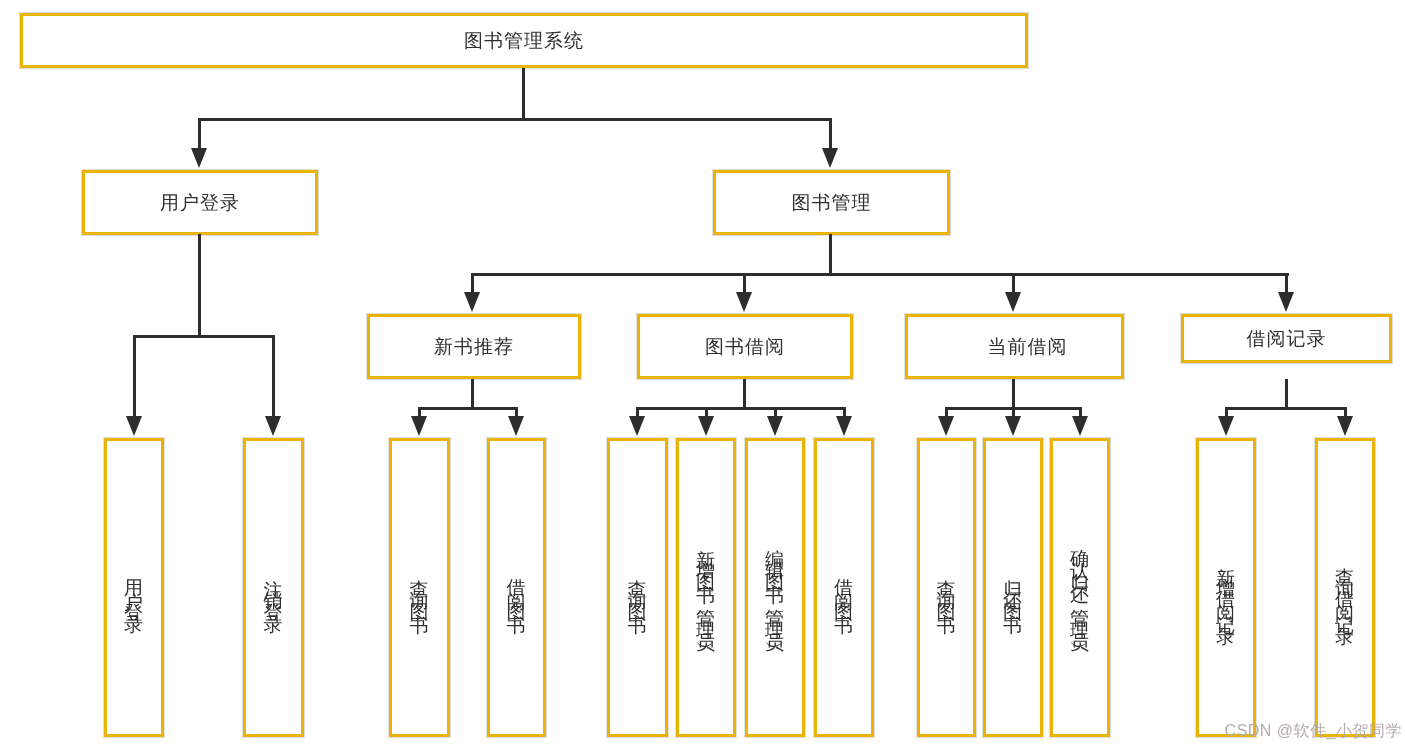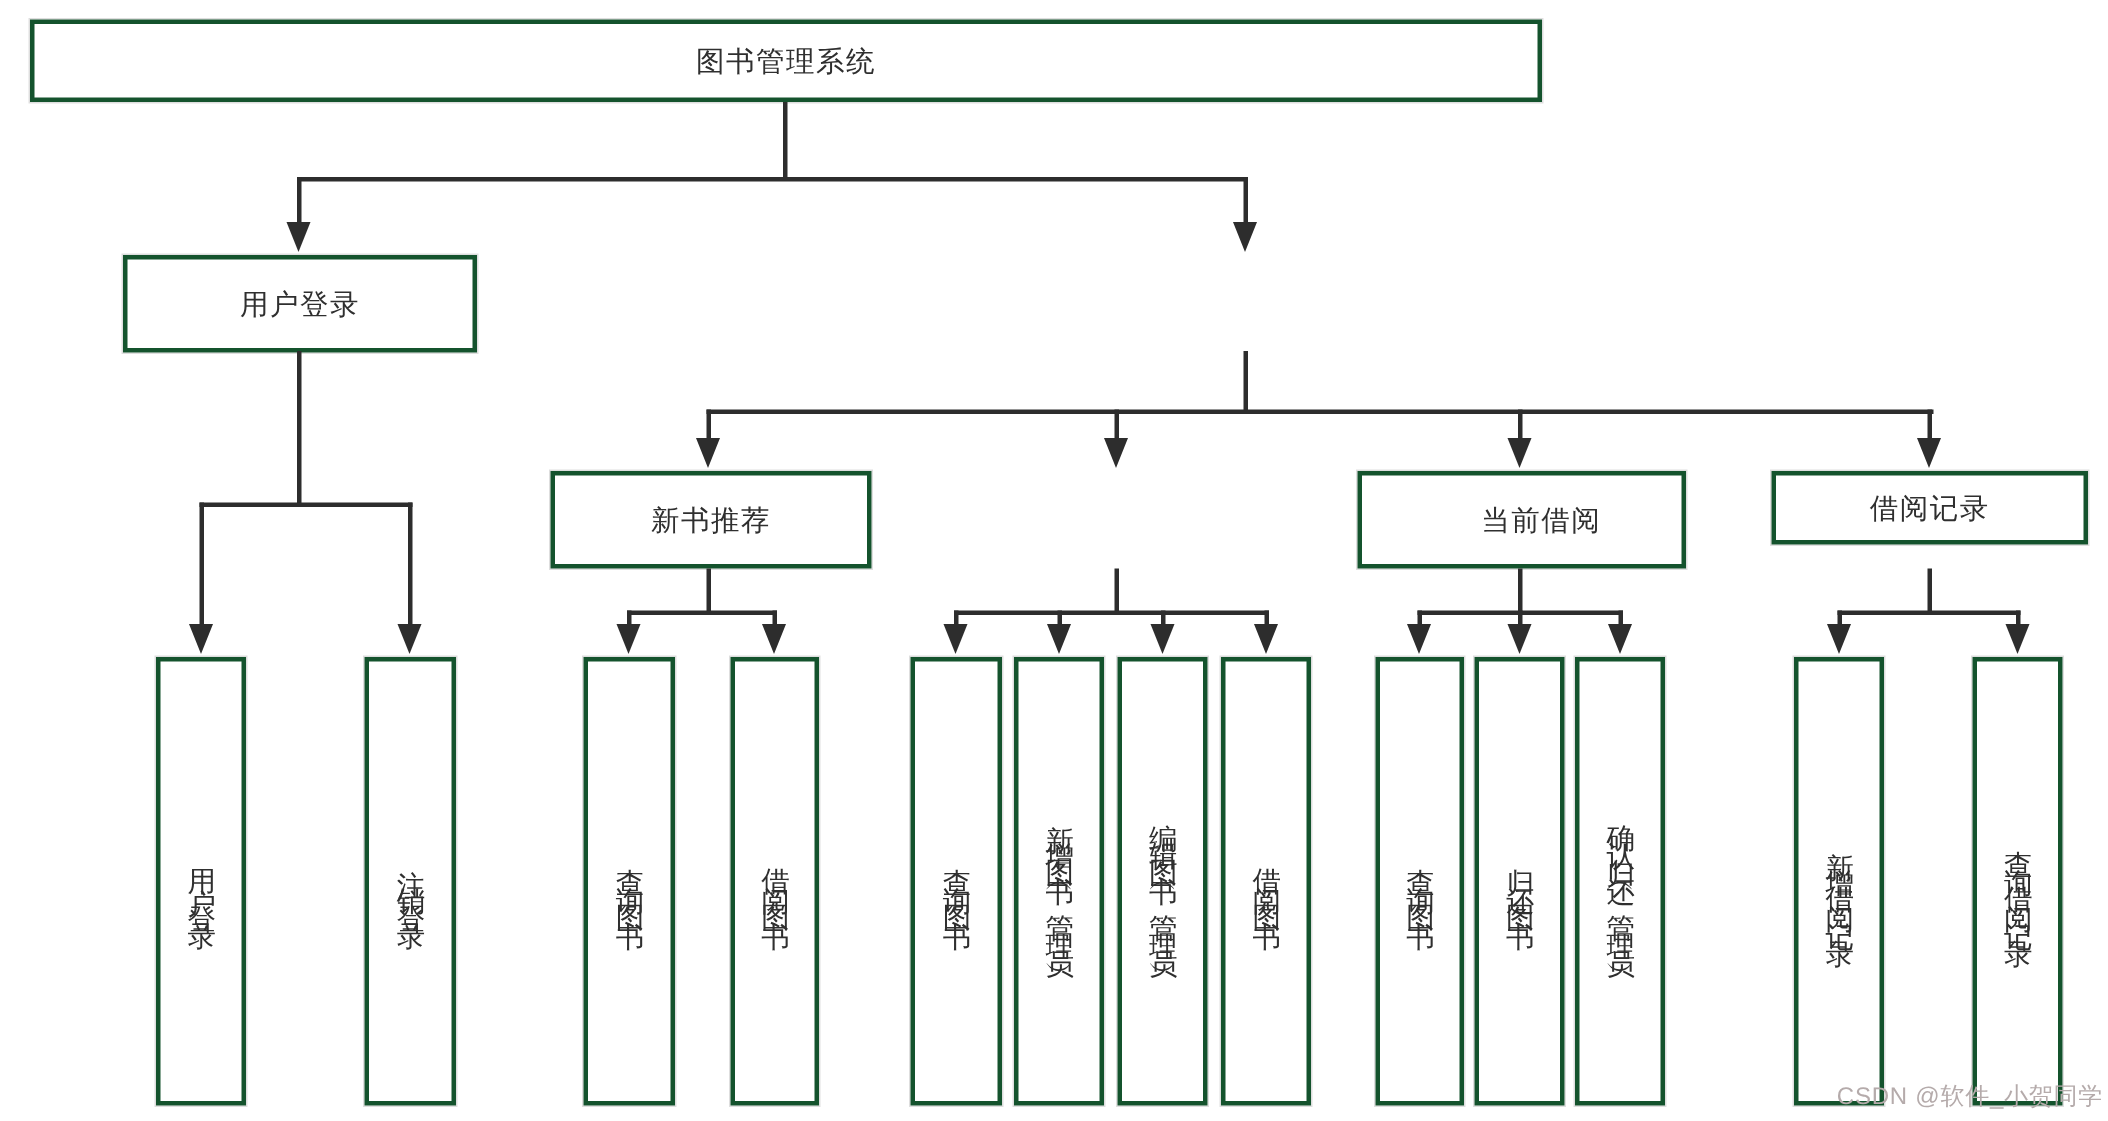--- a/index.html
+++ b/index.html
@@ -8,21 +8,21 @@
     width: 1405px;
     height: 747px;
     background: #ffffff;
     overflow: hidden;
     font-family: "Liberation Sans", "DejaVu Sans", sans-serif;
     color: #2f2f2f;
   }
   .box {
     position: absolute;
     box-sizing: border-box;
-    border: 3px solid #14532d;
+    border: 3px solid #eab308;
     background: #ffffff;
     display: flex;
     align-items: center;
     justify-content: center;
     box-shadow: 0 0 0 1px rgba(160,160,160,0.35);
   }
   .box.h {
     font-size: 19px;
     letter-spacing: 1px;
     white-space: nowrap;
@@ -64,40 +64,42 @@
   <div class="box h" style="left:20px;top:13px;width:1008px;height:55px;">图书管理系统</div>
 
   <div class="line" style="left:522px;top:68px;width:3px;height:52px;"></div>
   <div class="line" style="left:198px;top:118px;width:634px;height:3px;"></div>
   <div class="line" style="left:198px;top:118px;width:3px;height:34px;"></div>
   <div class="line" style="left:829px;top:118px;width:3px;height:34px;"></div>
   <div class="arr" style="left:191px;top:148px;"></div>
   <div class="arr" style="left:822px;top:148px;"></div>
 
   <div class="box h" style="left:82px;top:170px;width:236px;height:65px;">用户登录</div>
+  <div class="box h" style="left:713px;top:170px;width:237px;height:65px;">图书管理</div>
 
   <div class="line" style="left:198px;top:234px;width:3px;height:104px;"></div>
   <div class="line" style="left:133px;top:335px;width:142px;height:3px;"></div>
   <div class="line" style="left:133px;top:335px;width:3px;height:82px;"></div>
   <div class="line" style="left:272px;top:335px;width:3px;height:82px;"></div>
   <div class="arr" style="left:126px;top:416px;"></div>
   <div class="arr" style="left:265px;top:416px;"></div>
 
   <div class="line" style="left:829px;top:234px;width:3px;height:42px;"></div>
   <div class="line" style="left:471px;top:273px;width:818px;height:3px;"></div>
   <div class="line" style="left:471px;top:273px;width:3px;height:24px;"></div>
   <div class="line" style="left:743px;top:273px;width:3px;height:24px;"></div>
   <div class="line" style="left:1012px;top:273px;width:3px;height:24px;"></div>
   <div class="line" style="left:1285px;top:273px;width:3px;height:24px;"></div>
   <div class="arr" style="left:464px;top:292px;"></div>
   <div class="arr" style="left:736px;top:292px;"></div>
   <div class="arr" style="left:1005px;top:292px;"></div>
   <div class="arr" style="left:1278px;top:292px;"></div>
 
   <div class="box h" style="left:367px;top:314px;width:214px;height:65px;">新书推荐</div>
+  <div class="box h" style="left:637px;top:314px;width:216px;height:65px;">图书借阅</div>
   <div class="box h" style="left:905px;top:314px;width:219px;height:65px;padding-left:26px;">当前借阅</div>
   <div class="box h" style="left:1181px;top:314px;width:211px;height:49px;">借阅记录</div>
 
   <div class="line" style="left:471px;top:379px;width:3px;height:31px;"></div>
   <div class="line" style="left:418px;top:407px;width:100px;height:3px;"></div>
   <div class="line" style="left:418px;top:407px;width:3px;height:11px;"></div>
   <div class="line" style="left:515px;top:407px;width:3px;height:11px;"></div>
   <div class="arr" style="left:411px;top:416px;"></div>
   <div class="arr" style="left:508px;top:416px;"></div>
 

